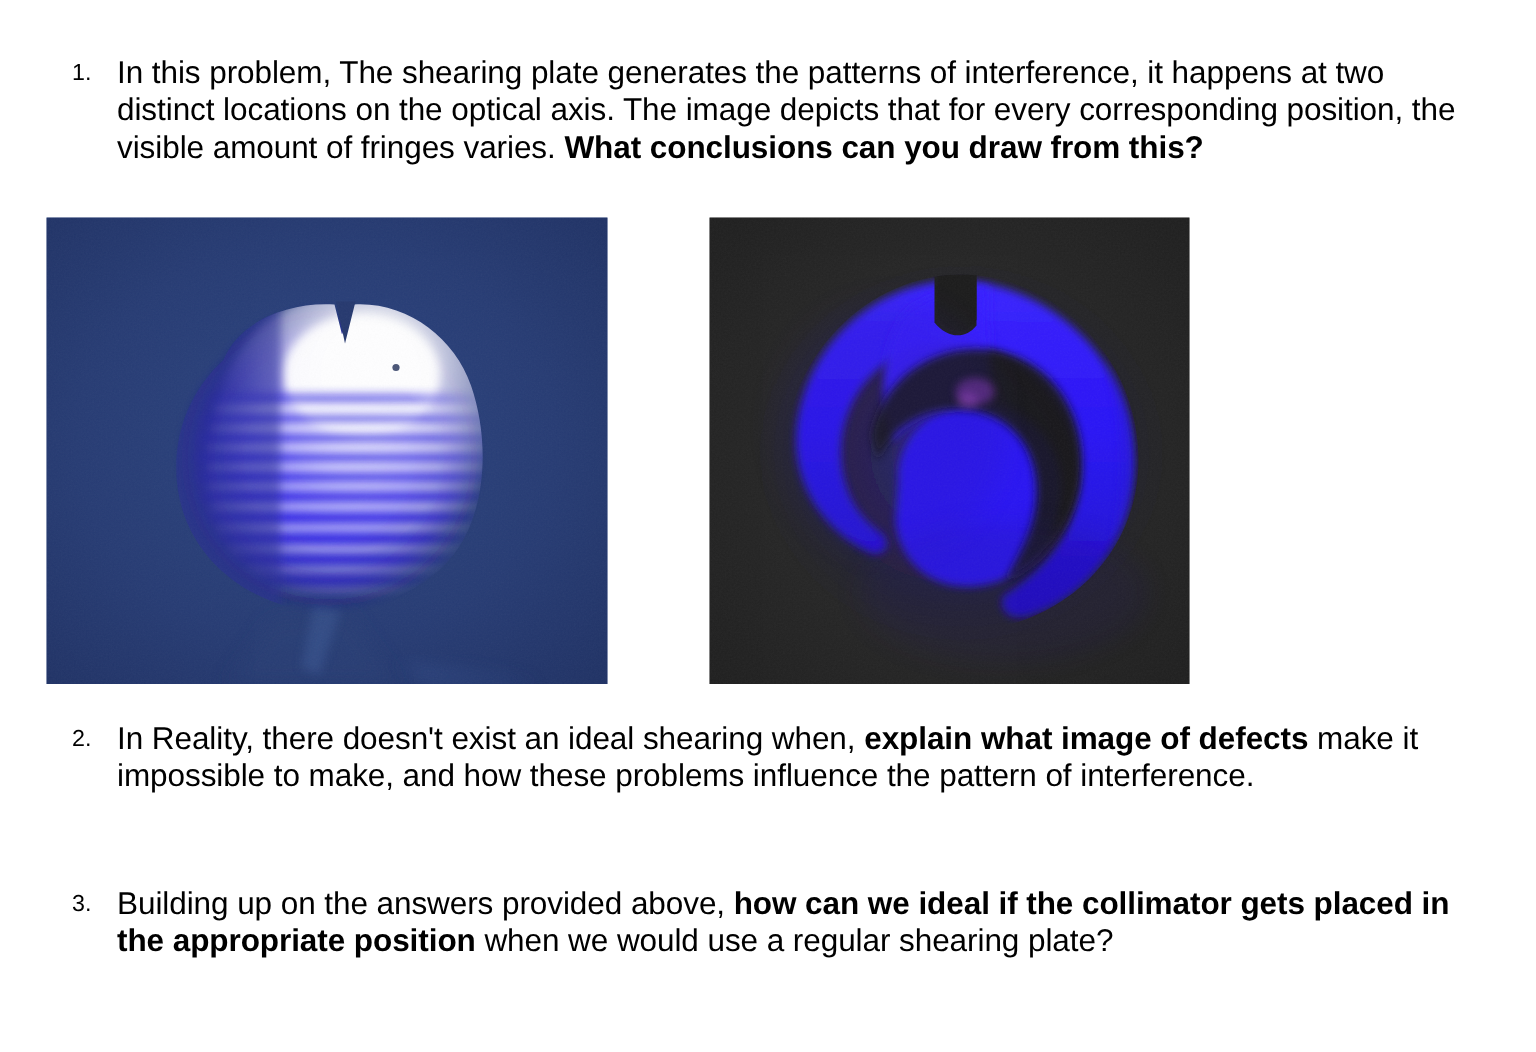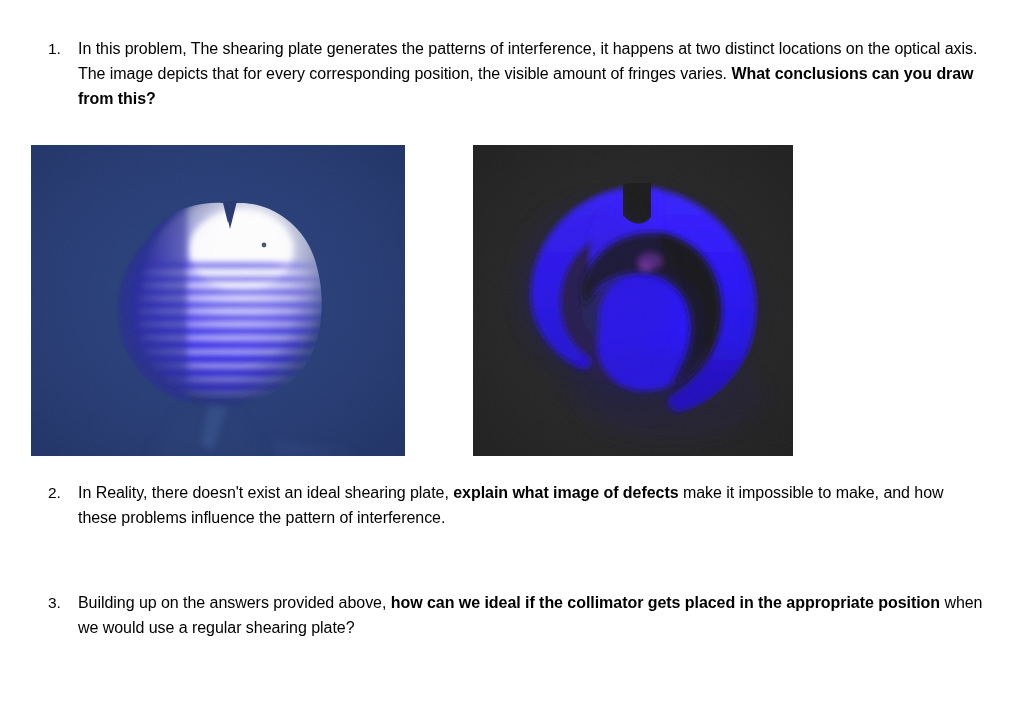--- a/index.html
+++ b/index.html
@@ -34,21 +34,21 @@
     width: 38px;
     flex: 0 0 38px;
     font-size: 15.5px;
     line-height: 25px;
     color: #000;
     text-align: left;
     padding-left: 8px;
     box-sizing: border-box;
   }
   .qbody {
-    font-size: 16px;
+    font-size: 21px;
     line-height: 25px;
     color: #000;
     letter-spacing: -0.05px;
   }
   .qbody b { font-weight: 700; }
 
   #q1 { left: 40px; top: 36px; width: 955px; }
   #q1 .qbody { width: 912px; }
 
   #q2 { left: 40px; top: 480px; width: 940px; }
@@ -304,21 +304,21 @@
       <ellipse cx="120" cy="140" rx="78" ry="86" fill="#2b1a88" opacity="0.12" filter="url(#softR2)"></ellipse>
       <ellipse cx="196" cy="250" rx="96" ry="46" fill="#241470" opacity="0.16" filter="url(#softR2)"></ellipse>
 
       <rect x="0" y="0" width="320" height="311" filter="url(#grainR)" opacity="0.55"></rect>
     </svg>
   </div>
 
   <div class="qitem" id="q2">
     <div class="qnum">2.</div>
     <div class="qbody">
-      <span>In Reality, there doesn't exist an ideal shearing plate, </span><b>explain what image of defects</b><span> make it impossible to make, and how these problems influence the pattern of interference.</span>
+      <span>In Reality, there doesn't exist an ideal shearing when, </span><b>explain what image of defects</b><span> make it impossible to make, and how these problems influence the pattern of interference.</span>
     </div>
   </div>
 
   <div class="qitem" id="q3">
     <div class="qnum">3.</div>
     <div class="qbody">
       <span>Building up on the answers provided above, </span><b>how can we ideal if the collimator gets placed in the appropriate position</b><span> when we would use a regular shearing plate?</span>
     </div>
   </div>
 

